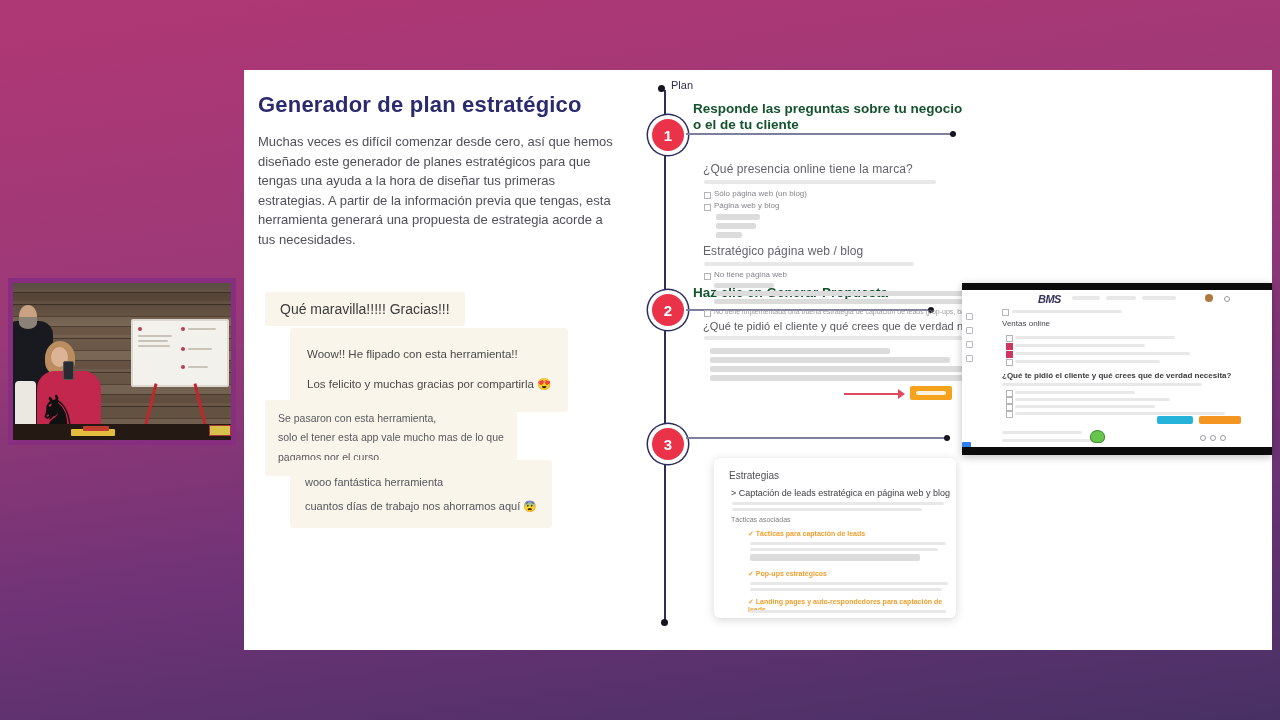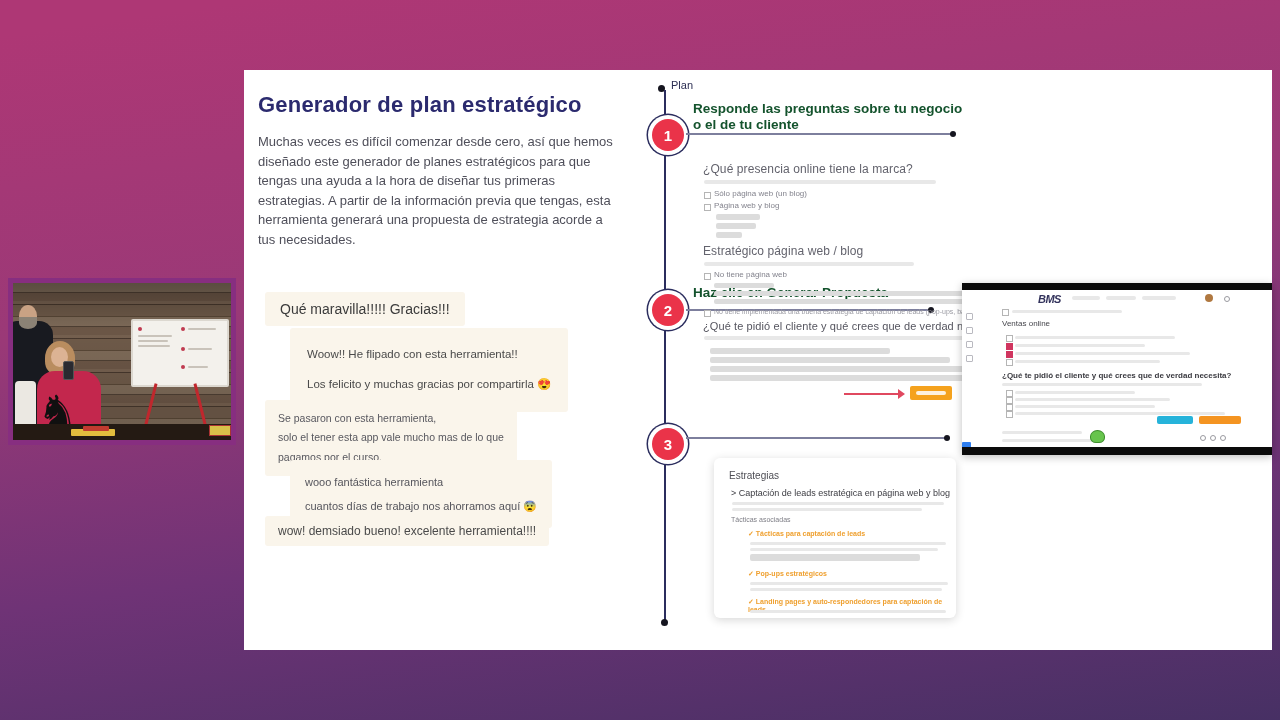--- a/index.html
+++ b/index.html
@@ -108,23 +108,20 @@
       <span>Qué maravilla!!!!! Gracias!!!</span>
     </div>
     <div class="cream t3">
       <span>Se pasaron con esta herramienta,</span><br>
       <span>solo el tener esta app vale mucho mas de lo que</span><br>
       <span>pagamos por el curso.</span>
     </div>
     <div class="cream t4">
       <span>wooo fantástica herramienta</span><br>
       <span>cuantos días de trabajo nos ahorramos aquí 😨</span>
-    </div>
-    <div class="cream t5">
-      <span>wow! demsiado bueno! excelente herramienta!!!!</span>
     </div>
 
     <div class="pasos-dot"></div>
     <div class="pasos-label">Plan</div>
     <div class="vline"></div>
     <div class="vdot-bottom"></div>
 
     <div class="step-circle sc1">
         <span>1</span>
       </div>

